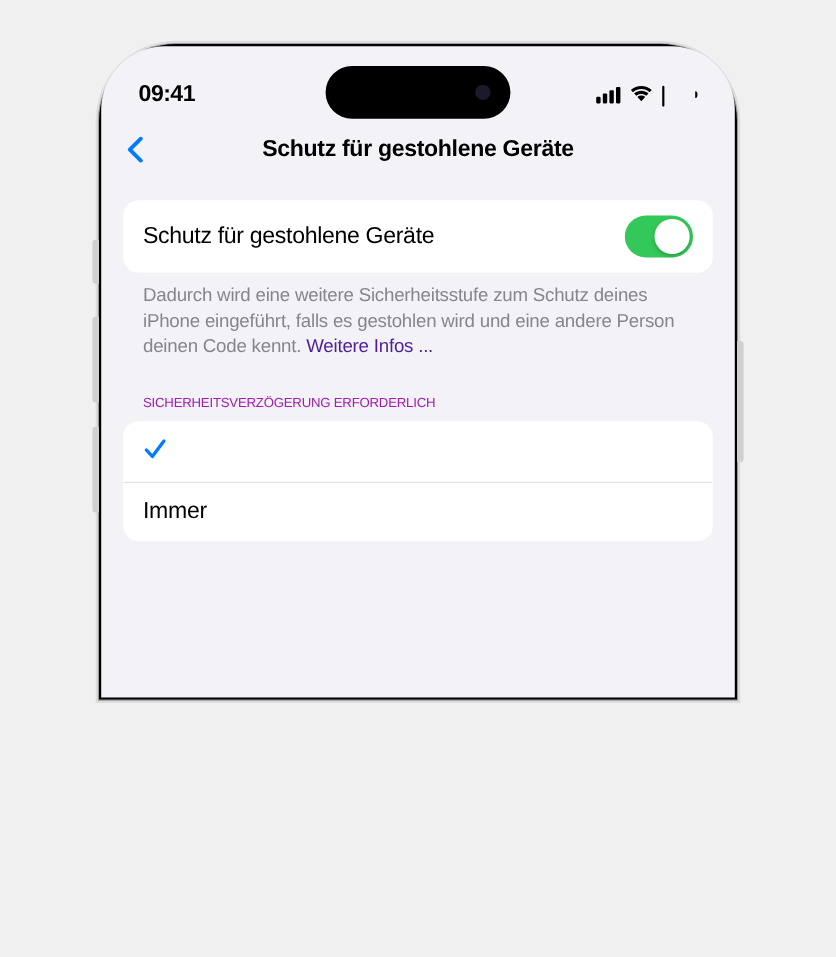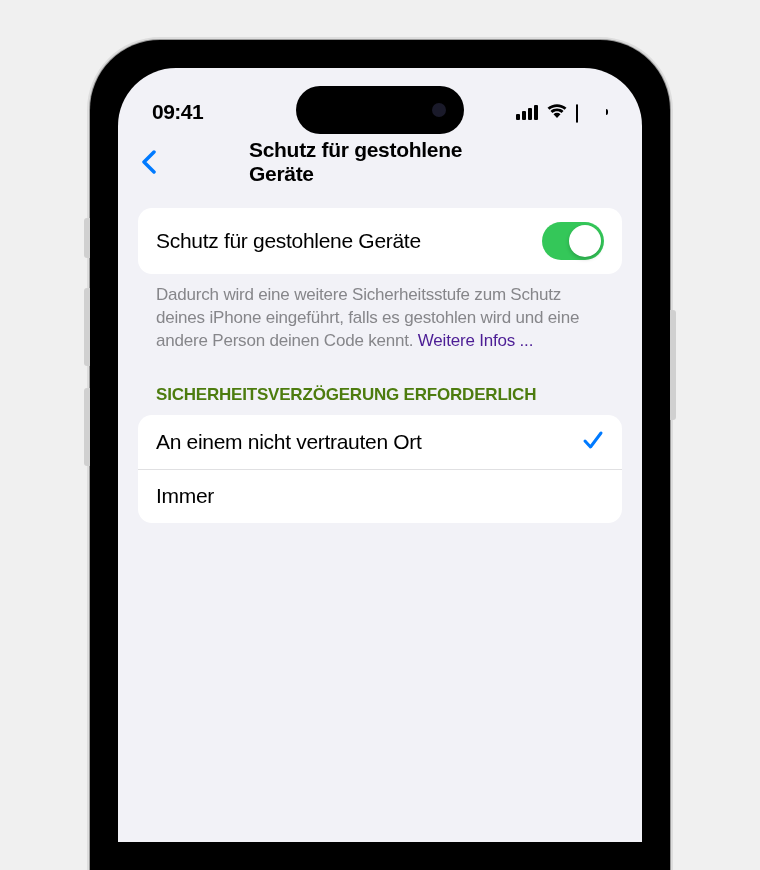--- a/index.html
+++ b/index.html
@@ -10,24 +10,24 @@
       height: 870px;
       display: flex;
       align-items: flex-start;
       justify-content: center;
       padding-top: 40px;
       border-radius: 24px;
       overflow: hidden;
     }
     .phone-frame {
       width: 580px;
-      height: 830px;
+      height: 596px;
       background: #000;
       border-radius: 70px 70px 0 0;
-      padding: 28px;
+      padding: 2px;
       position: relative;
       box-shadow: 0 0 0 1px #999, 0 0 0 3px #ddd;
     }
     .phone-button-left-1 {
       position: absolute;
       left: -6px;
       top: 178px;
       width: 6px;
       height: 40px;
       background: #d0d0d0;
@@ -183,25 +183,24 @@
       font-size: 17px;
       color: #86868a;
       padding: 10px 18px 0;
       line-height: 1.35;
       letter-spacing: -0.2px;
     }
     .footer-link {
       color: #4c1d95;
     }
     .section-header {
-      font-size: 17px;
-      color: #4d7c0f;
+      font-size: 12px;
+      color: #a21caf;
       padding: 32px 18px 10px;
       letter-spacing: -0.2px;
-      font-weight: bold;
     }
     .checkmark-icon {
       width: 22px;
       height: 22px;
     }
   </style>
 </head>
 <body>
 
 <div class="phone-frame">
@@ -256,21 +255,20 @@
 
       <div class="footer-text">
         <span>Dadurch wird eine weitere Sicherheitsstufe zum Schutz deines iPhone eingeführt, falls es gestohlen wird und eine andere Person deinen Code kennt.</span>
         <span class="footer-link">Weitere Infos ...</span>
       </div>
 
       <div class="section-header">SICHERHEITSVERZÖGERUNG ERFORDERLICH</div>
 
       <div class="list-group">
         <div class="list-row">
-          <span class="row-label">An einem nicht vertrauten Ort</span>
           <span>
             <svg class="checkmark-icon" viewBox="0 0 22 22">
               <path d="M3 12 L8.5 18 L19 4" stroke="#007aff" stroke-width="3" fill="none" stroke-linecap="round" stroke-linejoin="round"></path>
             </svg>
           </span>
         </div>
         <div class="list-row">
           <span class="row-label">Immer</span>
         </div>
       </div>

